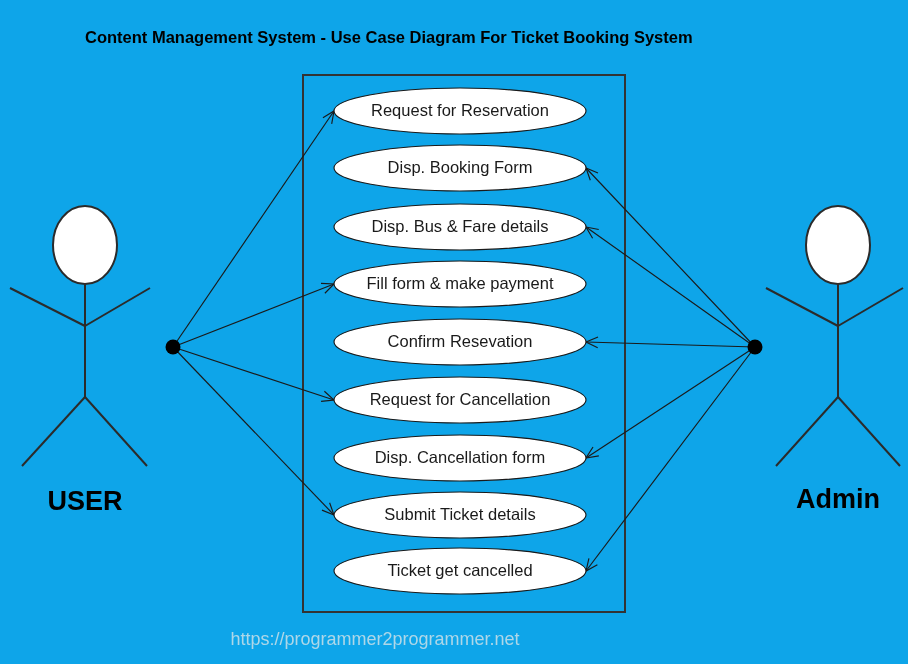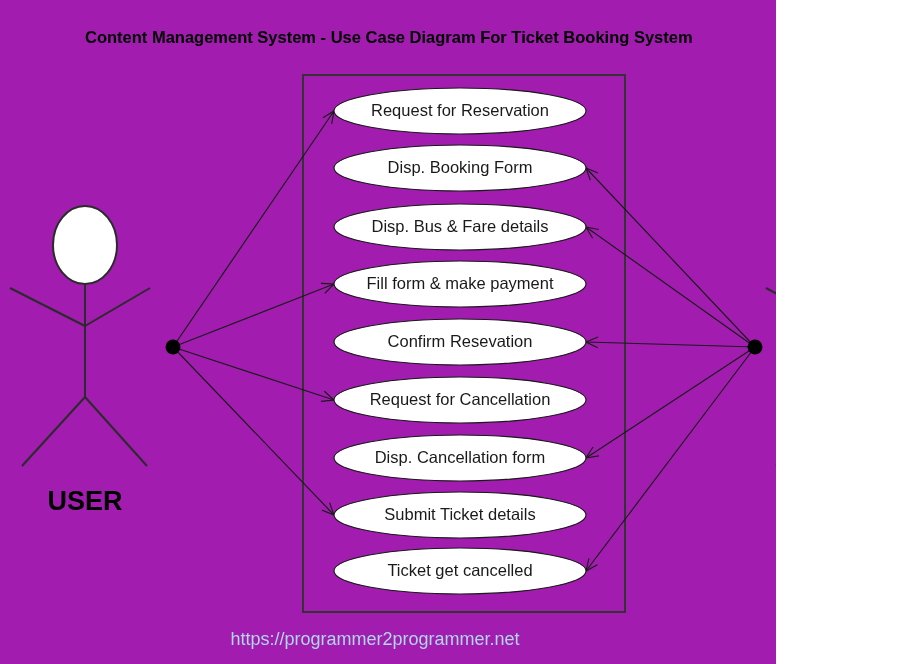--- a/index.html
+++ b/index.html
@@ -2,23 +2,23 @@
 <html><head>
 <meta charset="utf-8">
 <style>
   html, body {
     margin: 0;
     padding: 0;
     background: #ffffff;
   }
   #canvas {
     position: relative;
-    width: 776px;
+    width: 908px;
     height: 664px;
-    background: #a21caf;
+    background: #0ea5e9;
     overflow: hidden;
     font-family: "Liberation Sans", sans-serif;
   }
   #diagram-svg {
     position: absolute;
     left: 0;
     top: 0;
     width: 908px;
     height: 664px;
   }

